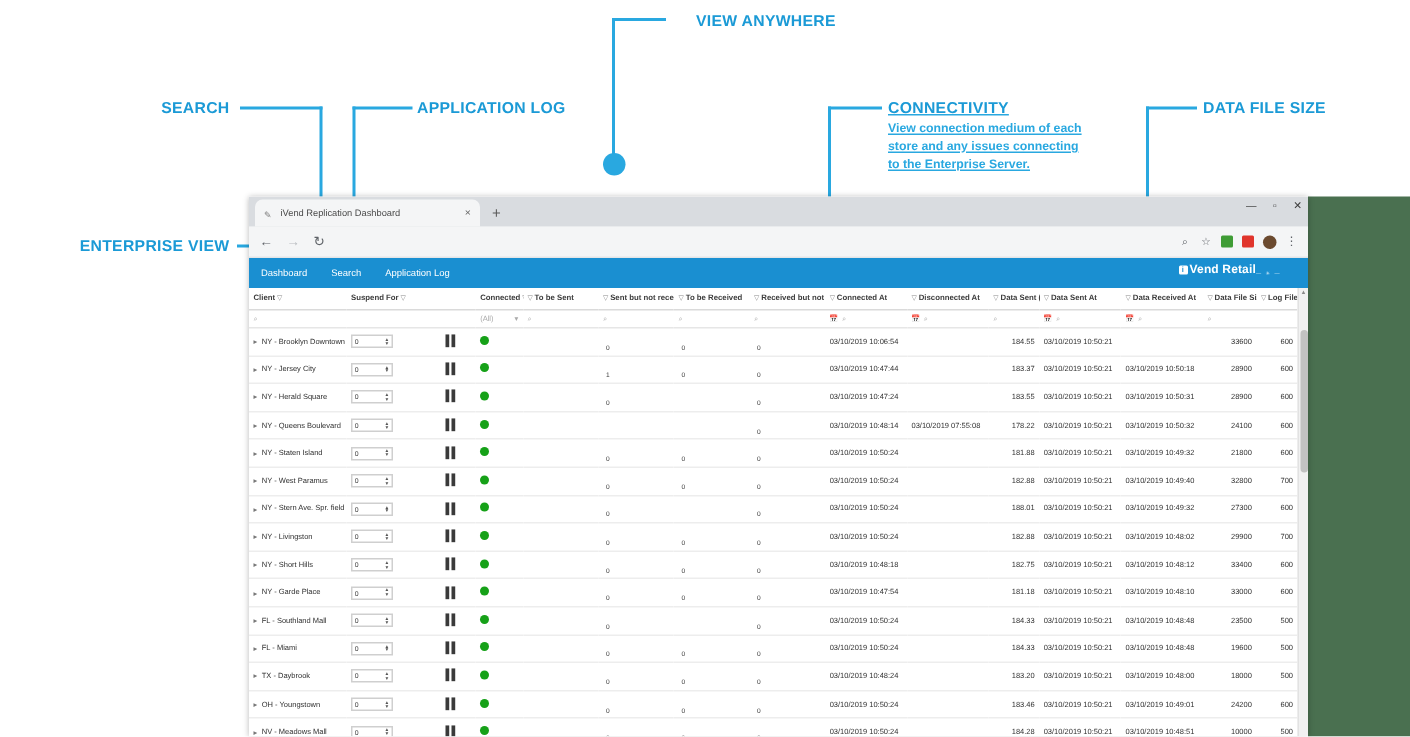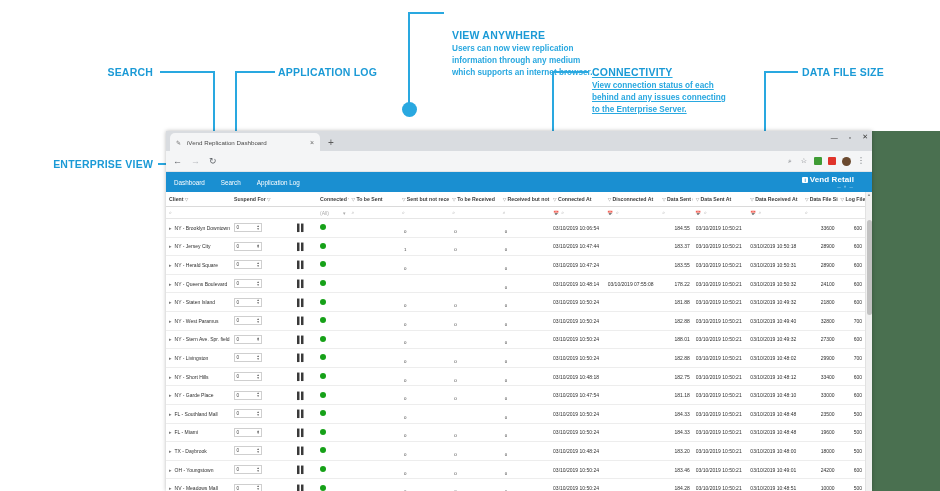--- a/index.html
+++ b/index.html
@@ -67,21 +67,21 @@
   
   .appbar {
     height: 20px; background: #1a8fd1; display: flex; align-items: center;
     padding: 0 8px; gap: 16px; position: relative;
   }
   .appnav {
     font-size: 6.3px; color: #ffffff; white-space: nowrap;
   }
   .brand {
     position: absolute; right: 18px; top: 3px;
-    display: flex; flex-direction: column; align-items: flex-end;
+    display: flex; align-items: flex-end;
   }
   .brand-row { display: flex; align-items: center; gap: 1.5px; }
   .brand-mark {
     width: 6px; height: 6px; background: #ffffff; color: #1a8fd1;
     font-size: 5px; font-weight: bold; display:flex; align-items:center; justify-content:center;
     border-radius: 1px;
   }
   .brand-text { font-size: 8px; color: #ffffff; font-weight: bold; letter-spacing: .1px;}
   .brand-sub { font-size: 3.4px; color: #cfe8f7; letter-spacing: 1px; margin-top: .5px;}
   
@@ -153,31 +153,30 @@
 <div class="line" style="left:213px; top:71px; width:2px; height:98px;"></div>
 <div class="dot" style="left:207px; top:161px;"></div>
 
 <div class="callout" style="left:278px; top:66px; width:130px;">
   <div class="c-title">APPLICATION LOG</div>
 </div>
 <div class="line" style="left:235px; top:71px; width:40px; height:2px;"></div>
 <div class="line" style="left:235px; top:71px; width:2px; height:98px;"></div>
 <div class="dot" style="left:229px; top:161px;"></div>
 
-<div class="callout" style="left:452px; top:8px; width:150px;margin-top:21px;">
+<div class="callout" style="left:464px; top:8px; width:150px;">
   <div class="c-title">VIEW ANYWHERE</div>
-  <div class="c-body">Users can now view replication information through any medium which supports an internet browser.</div>
 </div>
 <div class="line" style="left:408px; top:12px; width:36px; height:2px;"></div>
 <div class="line" style="left:408px; top:12px; width:2px; height:98px;"></div>
 <div class="dot" style="left:402px; top:102px;"></div>
 
 <div class="callout" style="left:592px; top:66px; width:135px;text-decoration:underline;">
   <div class="c-title">CONNECTIVITY</div>
-  <div class="c-body">View connection status of each behind and any issues connecting to the Enterprise Server.</div>
+  <div class="c-body">View connection medium of each store and any issues connecting to the Enterprise Server.</div>
 </div>
 <div class="line" style="left:552px; top:71px; width:36px; height:2px;"></div>
 <div class="line" style="left:552px; top:71px; width:2px; height:102px;"></div>
 <div class="dot" style="left:546px; top:166px;"></div>
 
 <div class="callout" style="left:802px; top:66px; width:132px;">
   <div class="c-title">DATA FILE SIZE</div>
 </div>
 <div class="line" style="left:764px; top:71px; width:34px; height:2px;"></div>
 <div class="line" style="left:764px; top:71px; width:2px; height:102px;"></div>

